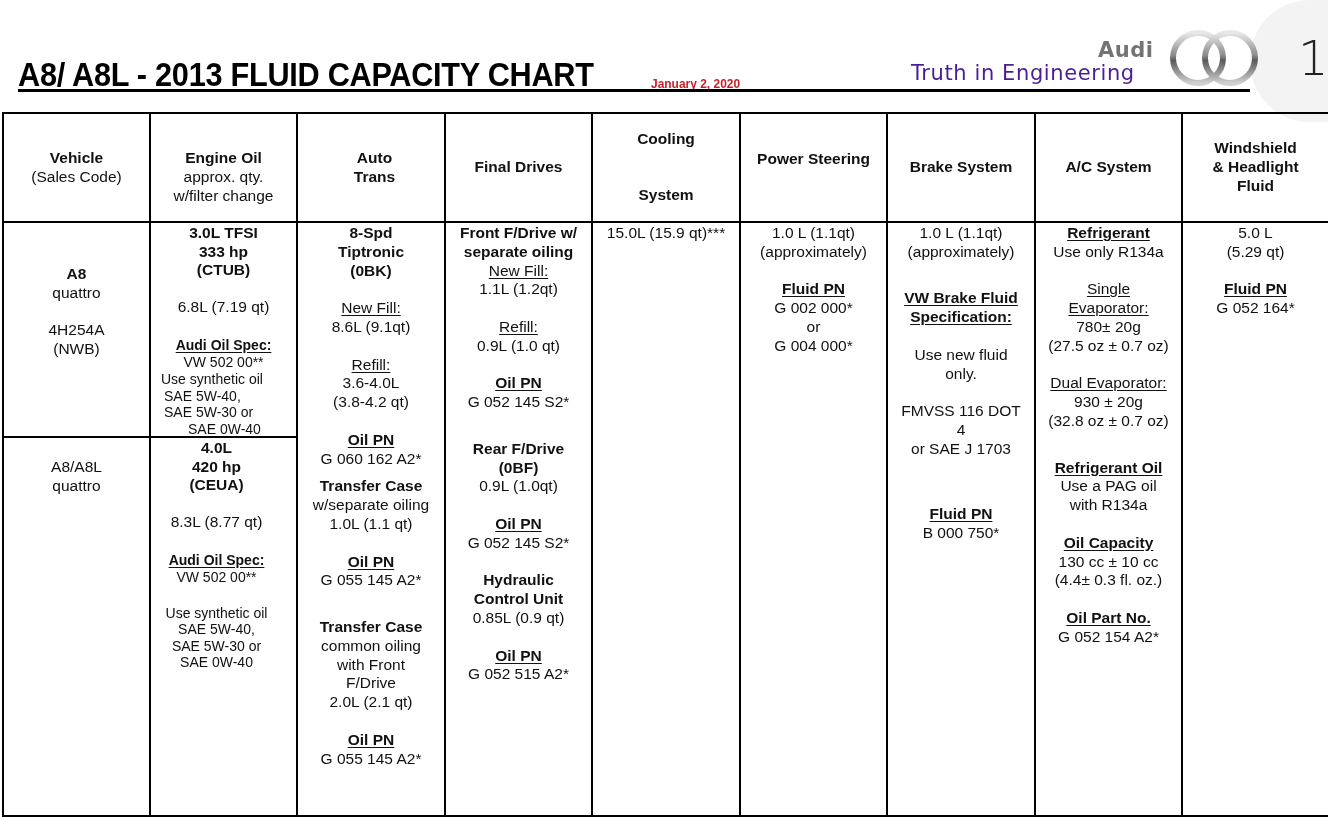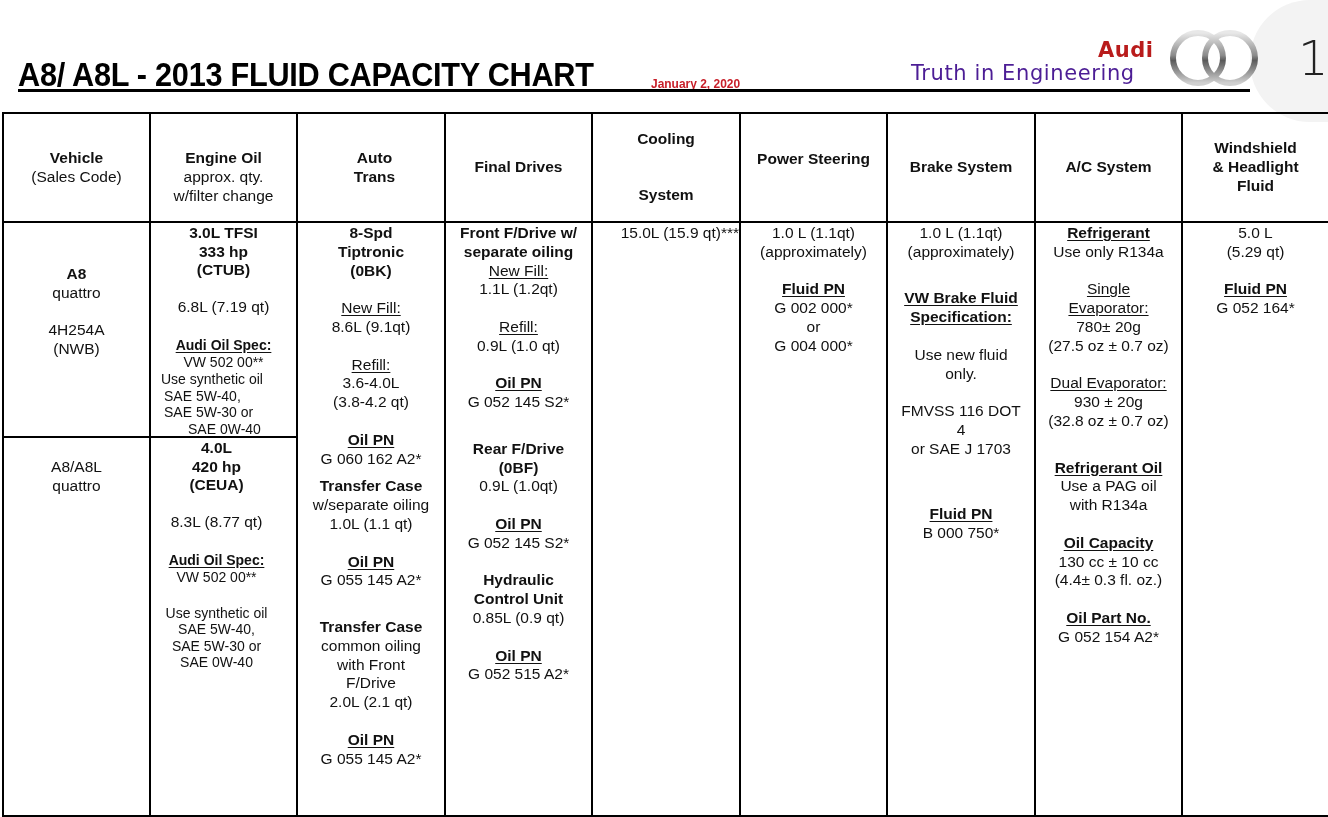--- a/index.html
+++ b/index.html
@@ -18,21 +18,21 @@
     position: absolute; left: 651px; top: 76px;
     font-size: 13px; font-weight: bold; color: #c8202a;
     text-decoration: underline; text-underline-offset: 2px;
     transform: scaleX(0.92); transform-origin: left top; white-space: nowrap;
   }
   .title-rule {
     position: absolute; left: 18px; top: 89px; width: 1232px; height: 3px; background: #000;
   }
   .brand-audi {
     position: absolute; left: 1098px; top: 38px; font-size: 21px; font-weight: bold;
-    color: #b91c1c; font-family: "DejaVu Sans", sans-serif; letter-spacing: 0.5px;
+    color: #737373; font-family: "DejaVu Sans", sans-serif; letter-spacing: 0.5px;
   }
   .brand-tag {
     position: absolute; left: 911px; top: 61px; font-size: 21px; color: #4c1d95;
     font-family: "DejaVu Sans", sans-serif; letter-spacing: 0.6px; white-space: nowrap;
   }
   .rings { position: absolute; left: 1168px; top: 24px; width: 100px; height: 68px; }
   .page-bubble {
     position: absolute; left: 1250px; top: 0px; width: 140px; height: 122px;
     background: #f3f3f3; border-radius: 60px 0 0 60px;
   }
@@ -229,21 +229,21 @@
   <div>G 052 145 S2*</div>
   <div class="gap"></div>
   <div class="b">Hydraulic</div>
   <div class="b">Control Unit</div>
   <div>0.85L (0.9 qt)</div>
   <div class="gap"></div>
   <div class="b u">Oil PN</div>
   <div>G 052 515 A2*</div>
 </div>
 
-<div class="cell" style="left:593px; top:224px; width:146px;text-align:right;">
+<div class="cell" style="left:593px; top:224px; width:146px;">
   <div>15.0L (15.9 qt)***</div>
 </div>
 
 <div class="cell" style="left:741px; top:224px; width:145px;">
   <div>1.0 L (1.1qt)</div>
   <div>(approximately)</div>
   <div class="gap"></div>
   <div class="b u">Fluid PN</div>
   <div>G 002 000*</div>
   <div>or</div>

